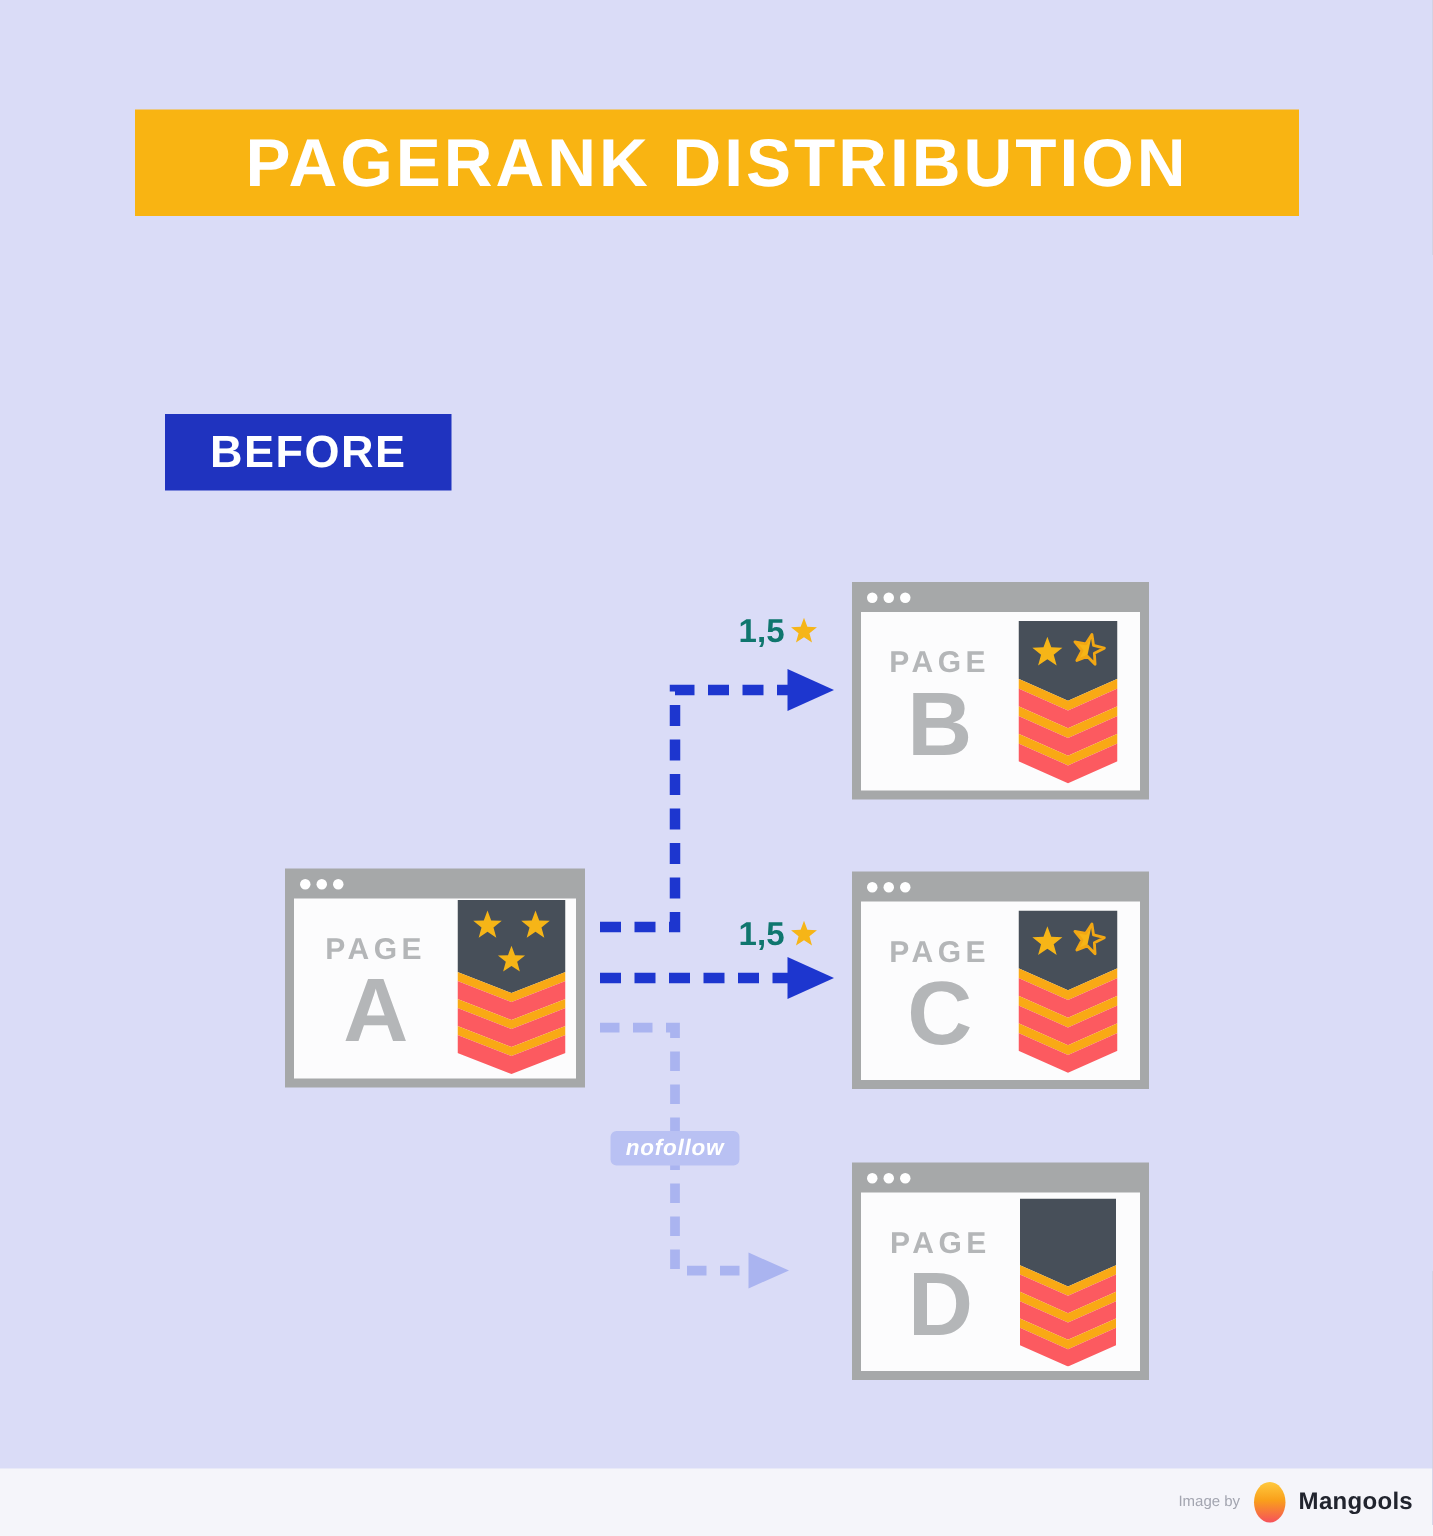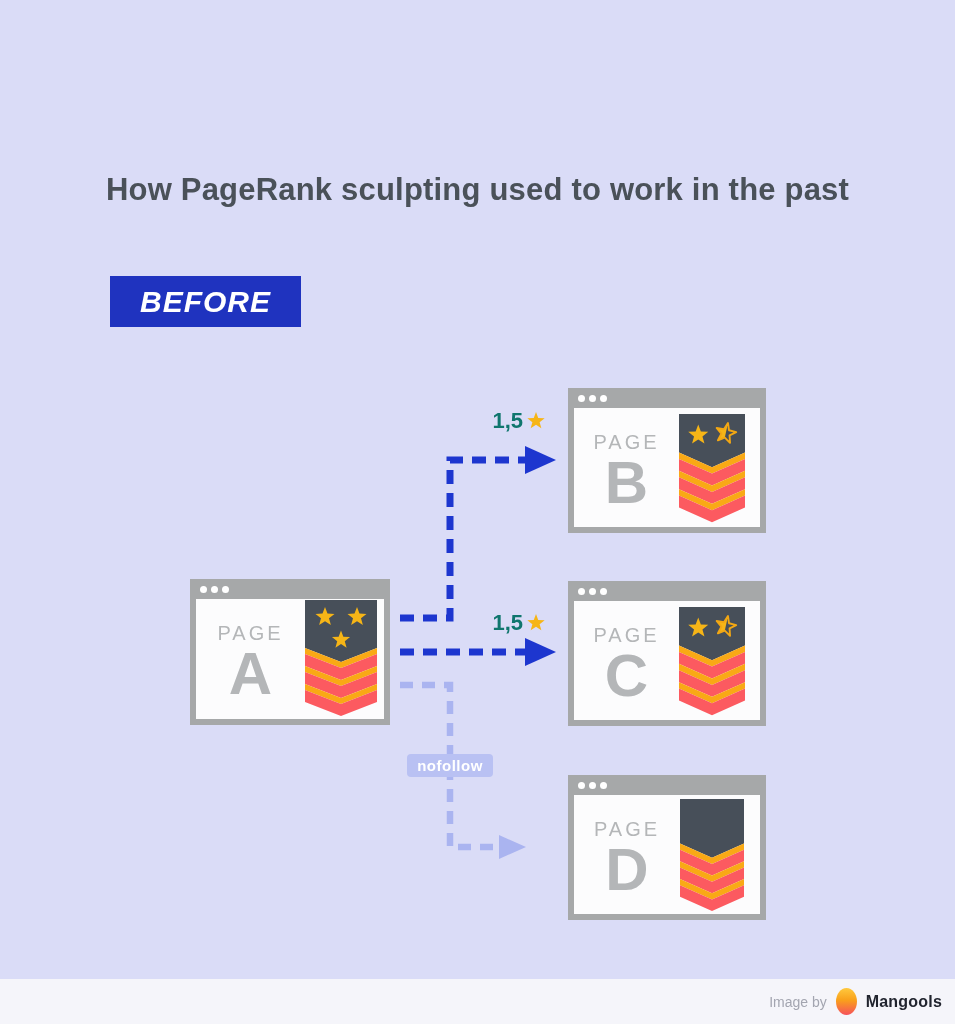--- a/index.html
+++ b/index.html
@@ -17,63 +17,64 @@
   .title-banner h1 {
     color:#ffffff; font-size:45px; font-weight:bold; letter-spacing:2px; white-space:nowrap;
   }
   .subtitle {
     position:absolute; left:0; top:172px; width:955px; text-align:center;
     color:#4a5159; font-size:31px; font-weight:bold; letter-spacing:0.2px;
   }
   .before-badge {
     position:absolute; left:110px; top:276px; width:191px; height:51px;
     background:#1f33bf; display:flex; align-items:center; justify-content:center;
-    color:#ffffff; font-size:30px; font-weight:bold; letter-spacing:1px;font-style:italic;
+    color:#ffffff; font-size:30px; font-weight:bold; letter-spacing:1px;
   }
   
   .arrows { position:absolute; left:0; top:0; z-index:1; }
   
   .window {
     position:absolute; background:#a6a8a9; padding:20px 6px 6px 6px; z-index:2;
   }
   .titlebar {
     position:absolute; left:0; top:0; width:100%; height:20px;
     display:flex; align-items:center; gap:4px; padding-left:10px;
   }
   .dot { width:7px; height:7px; border-radius:50%; background:#ffffff; }
   .winbody {
     background:#fcfcfd; width:100%; height:100%;
     display:flex; flex-direction:row; align-items:flex-start;
   }
   .pagetext {
     flex:1; height:100%; display:flex; flex-direction:column;
     align-items:center; justify-content:center; color:#b4b6b8; padding-top:6px;
   }
-  .page-word { font-size:20px; font-weight:normal; letter-spacing:3px; }
+  .page-word { font-size:20px; font-weight:bold; letter-spacing:3px; }
   .page-letter { font-size:60px; font-weight:bold; line-height:0.95; }
   .badge { flex-shrink:0; }
   
   .pr-label {
     position:absolute; z-index:3; display:flex; align-items:center;
     justify-content:flex-end; gap:3px;
     color:#0f766e; font-size:22px; font-weight:bold;
   }
   .nofollow-badge {
     position:absolute; left:407px; top:754px; width:86px; height:23px; z-index:3;
     background:#b9c1f3; border-radius:4px; display:flex; align-items:center;
     justify-content:center; color:#ffffff; font-size:15px; font-weight:bold;
     letter-spacing:0.5px;
+    font-style:italic;
   }
   
   .footer {
     position:absolute; left:0; bottom:0; width:955px; height:45px; z-index:4;
     background:#f5f5fa; display:flex; align-items:center; justify-content:flex-end;
     gap:9px; padding-right:13px;
   }
-  .credit { color:#a3a5b0; font-size:14px; }
+  .credit { color:#a3a5b0; font-size:10px; }
   .egg {
     width:21px; height:27px; border-radius:50%;
     background:linear-gradient(180deg,#ffc93e 0%,#f9a01b 45%,#f6515b 100%);
   }
   .brand { color:#21242e; font-size:16px; font-weight:bold; letter-spacing:0.2px; }
   .hidden-defs { position:absolute; width:0; height:0; }
 </style>
 </head>
 <body>
 
@@ -81,21 +82,23 @@
   <defs>
     <clipPath id="half-left">
         <rect x="-12" y="-12" width="12" height="24"></rect>
       </clipPath>
     <path id="star-shape" d="M0,-10 L2.47,-3.4 L9.51,-3.09 L3.99,1.3 L5.88,8.09 L0,4.2 L-5.88,8.09 L-3.99,1.3 L-9.51,-3.09 L-2.47,-3.4 Z"></path>
   </defs>
 </svg>
 
 <div class="canvas">
 
-  <div class="subtitle">How PageRank sculpting used to work in the past</div>
+  <div class="title-banner">
+    <h1>PAGERANK DISTRIBUTION</h1>
+  </div>
   <div class="before-badge">BEFORE</div>
 
   <svg class="arrows" width="955" height="1024" viewBox="0 0 955 1024">
 
     <path d="M400 618 H450 V460 H527" fill="none" stroke="#1d36cf" stroke-width="7" stroke-dasharray="14 9"></path>
     <polygon points="525,446 556,460 525,474" fill="#1d36cf"></polygon>
 
     <path d="M400 652 H527" fill="none" stroke="#1d36cf" stroke-width="7" stroke-dasharray="14 9"></path>
     <polygon points="525,638 556,652 525,666" fill="#1d36cf"></polygon>
 

